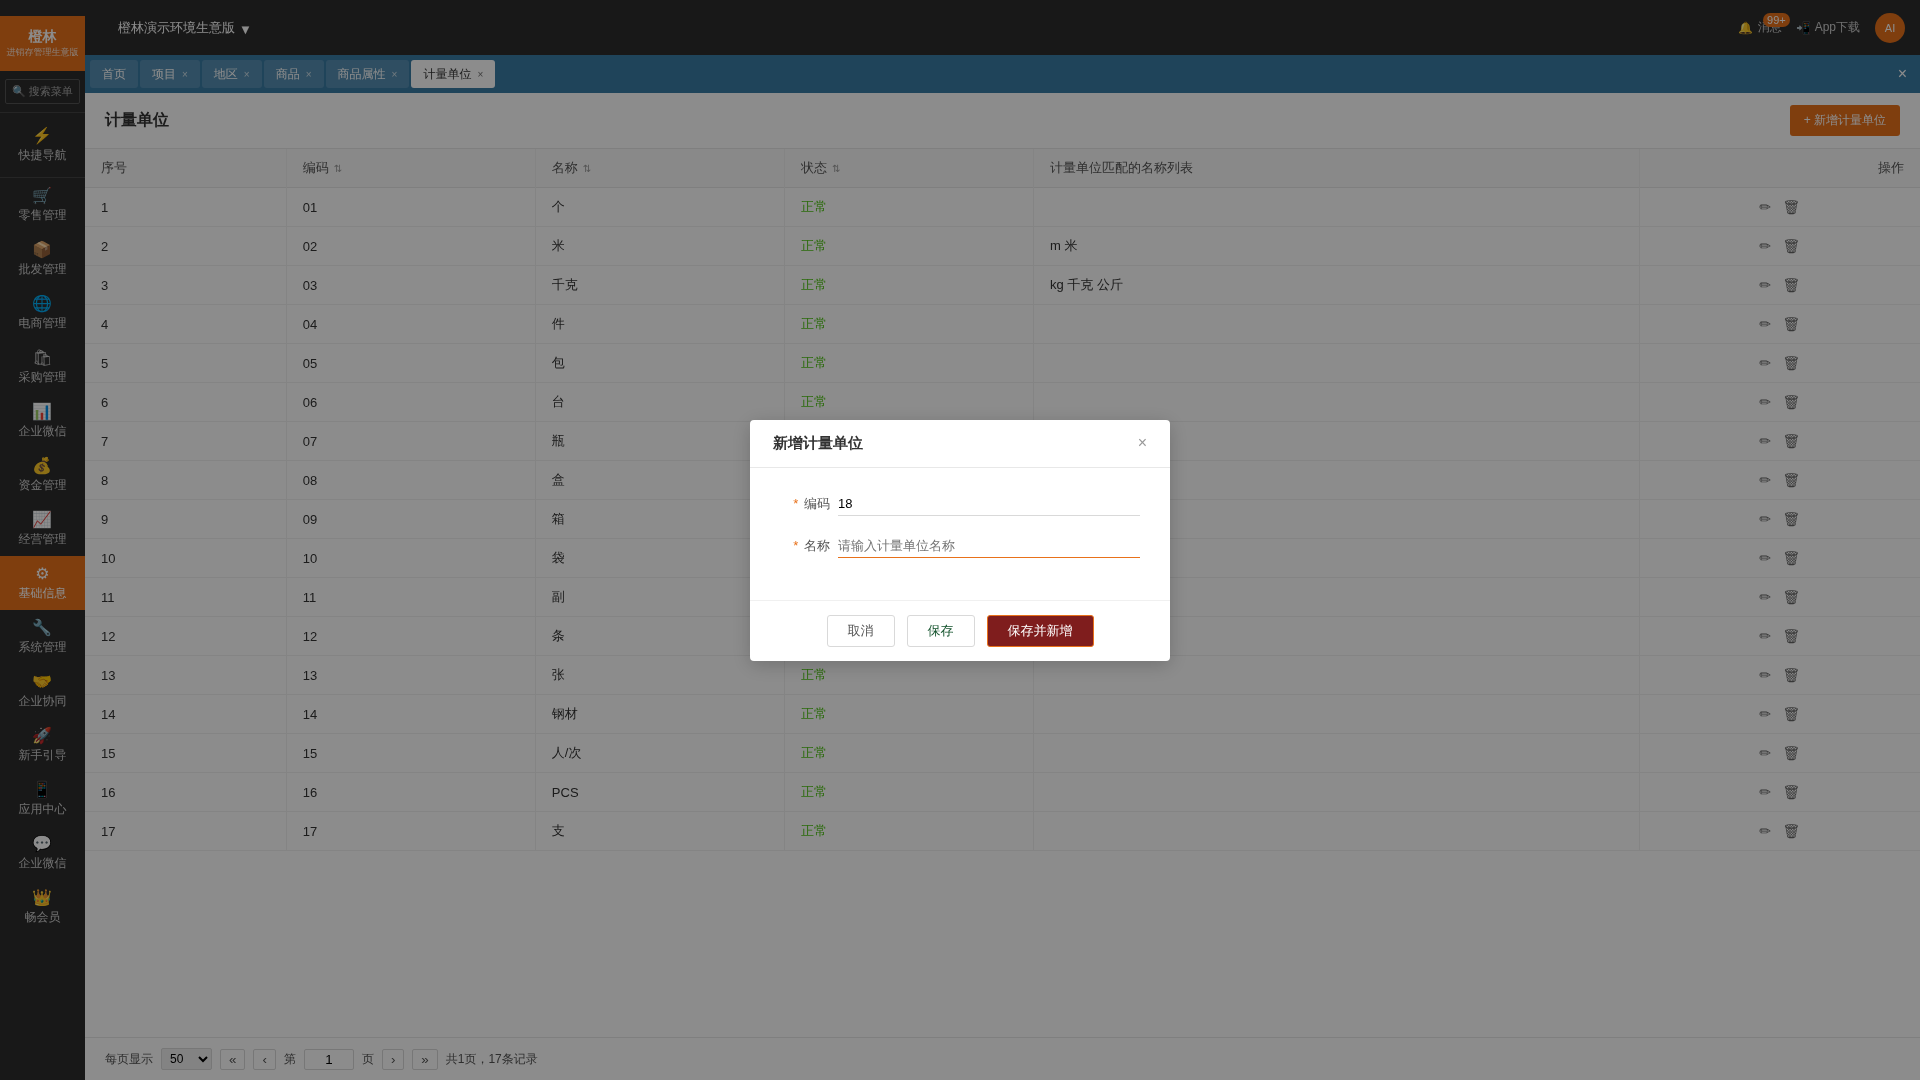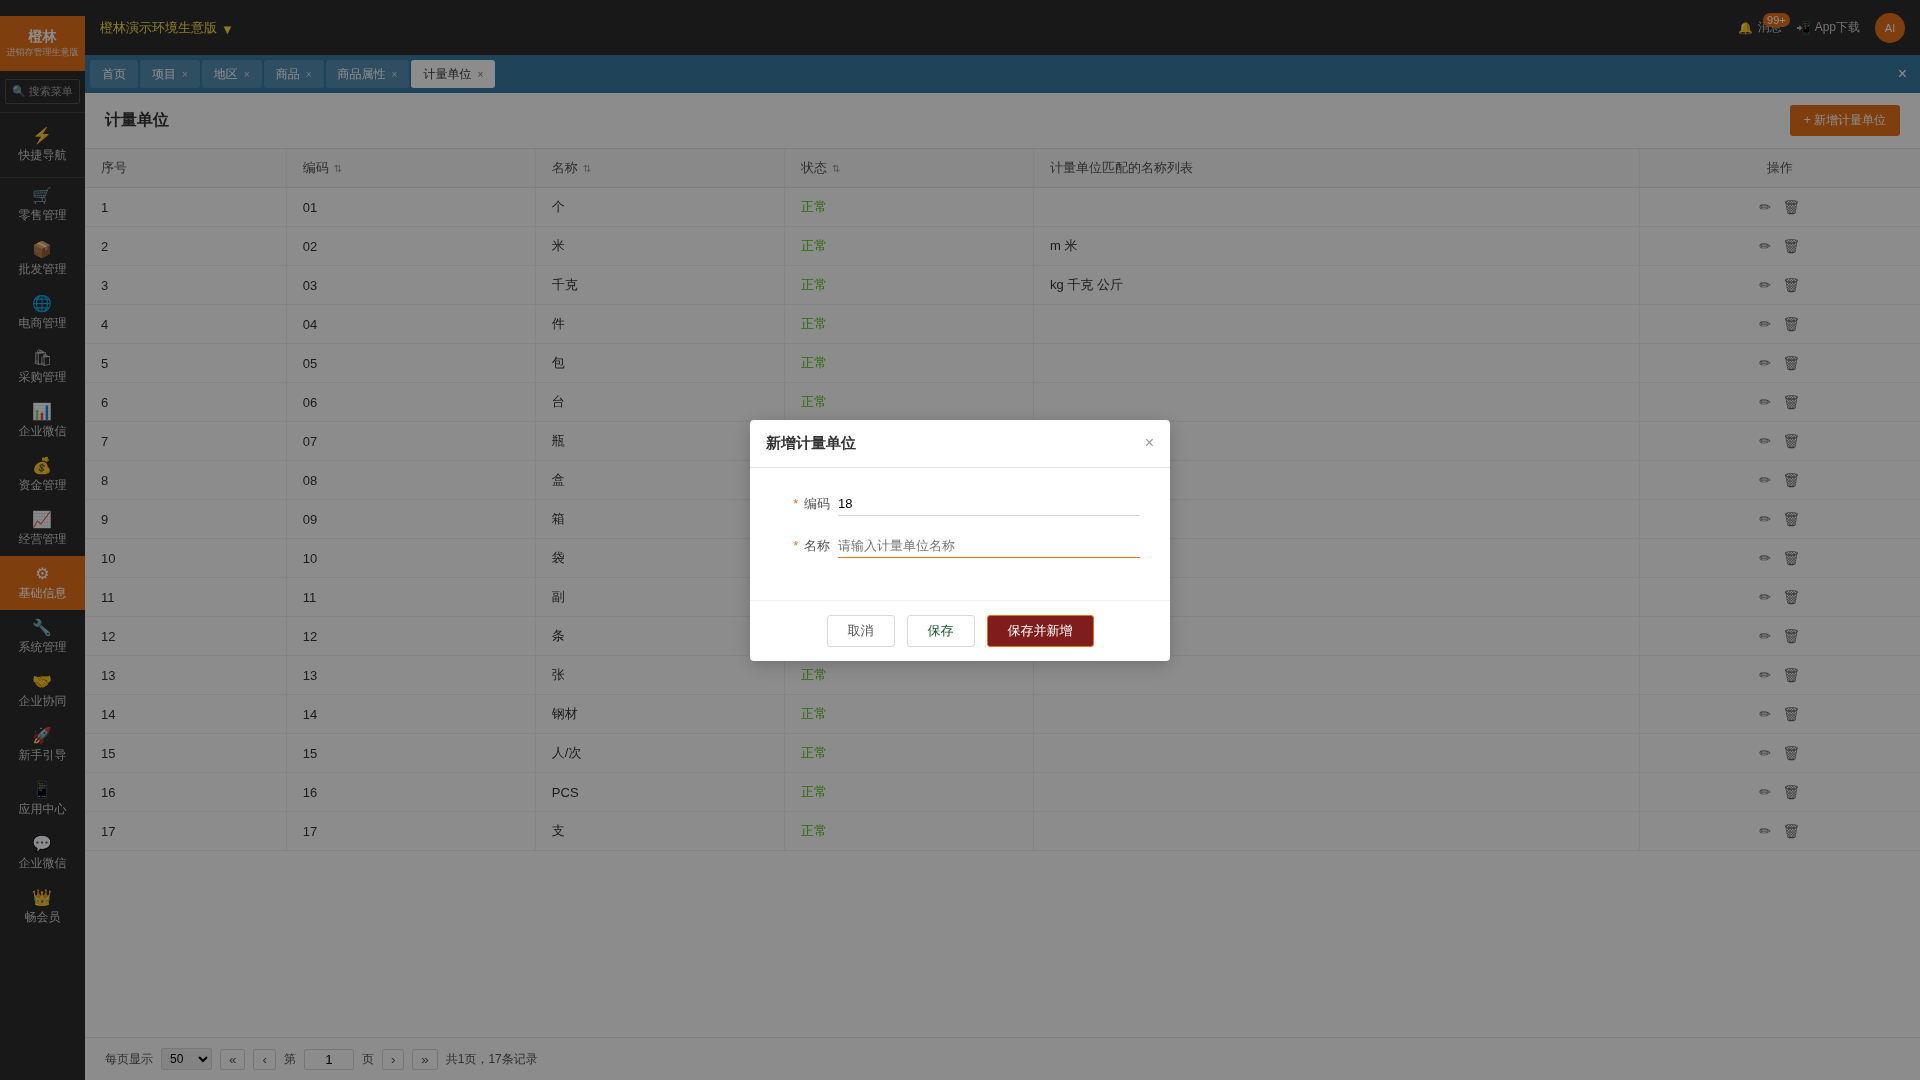--- a/index.html
+++ b/index.html
@@ -92,25 +92,26 @@
       justify-content: space-between;
       padding: 0 15px;
       flex-shrink: 0;
     }
     .topbar-left {
       display: flex;
       align-items: center;
       gap: 10px;
     }
     .topbar-dropdown {
-      color: #fde047;
+      color: #ffffff;
       display: flex;
       align-items: flex-end;
       gap: 4px;
       cursor: pointer;
+      margin-left: 18px;
     }
     .topbar-right {
       display: flex;
       align-items: center;
       gap: 15px;
     }
     .topbar-notify {
       color: #ccc;
       display: flex;
       align-items: center;
@@ -235,21 +236,21 @@
       width: 100%;
       border-collapse: collapse;
       font-size: 13px;
     }
     thead tr {
       background: #fafafa;
       border-bottom: 1px solid #e8e8e8;
     }
     thead th {
       padding: 10px 16px;
-      text-align: center;
+      text-align: right;
       color: #555;
       font-weight: normal;
       border-right: 1px solid #f0f0f0;
       white-space: nowrap;
     }
     thead th:last-child { border-right: none; }
     tbody tr {
       border-bottom: 1px solid #f0f0f0;
     }
     tbody td {
@@ -315,21 +316,21 @@
       justify-content: center;
       z-index: 1000;
     }
     .modal {
       background: white;
       border-radius: 4px;
       width: 420px;
       box-shadow: 0 4px 20px rgba(0,0,0,0.2);
     }
     .modal-header {
-      padding: 14px 16px;
+      padding: 14px 23px;
       border-bottom: 1px solid #e8e8e8;
       display: flex;
       align-items: center;
       justify-content: space-between;
       gap: 36px;
     }
     .modal-title {
       font-size: 15px;
       font-weight: bold;
       color: #333;

